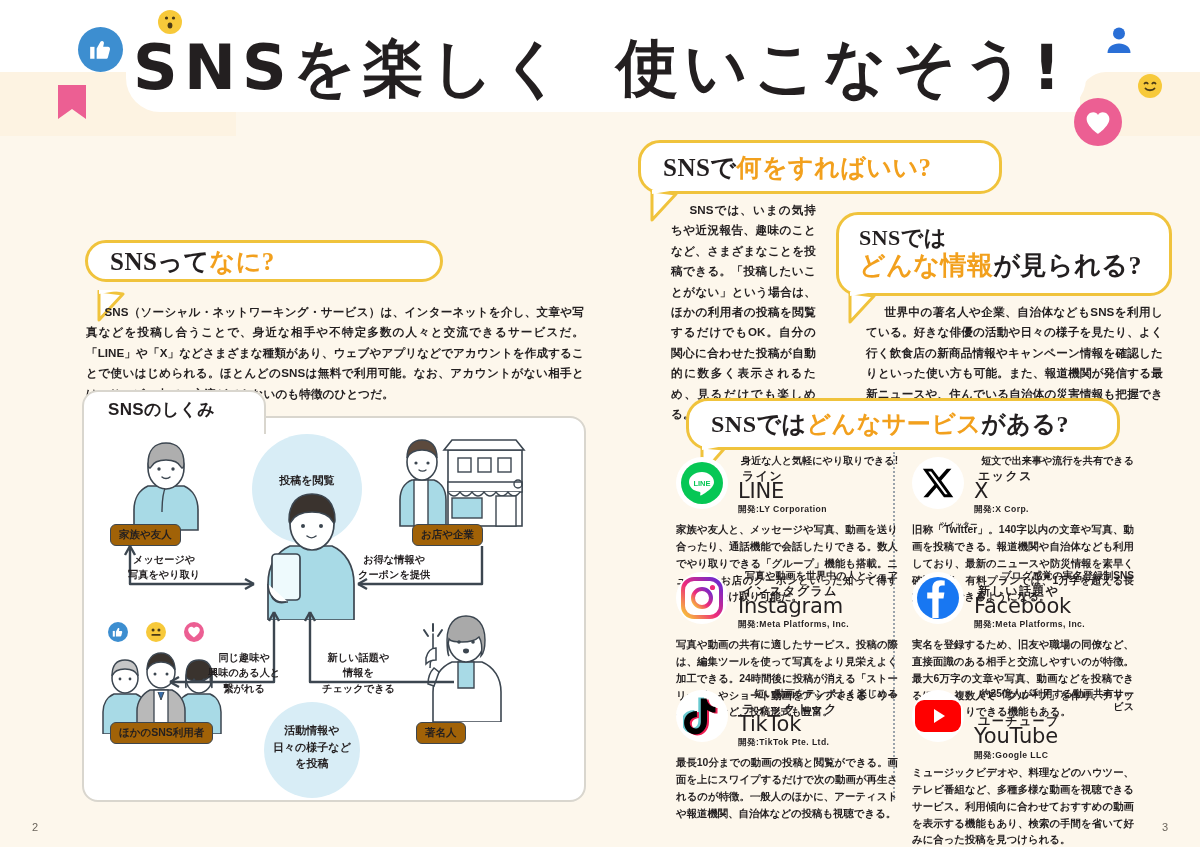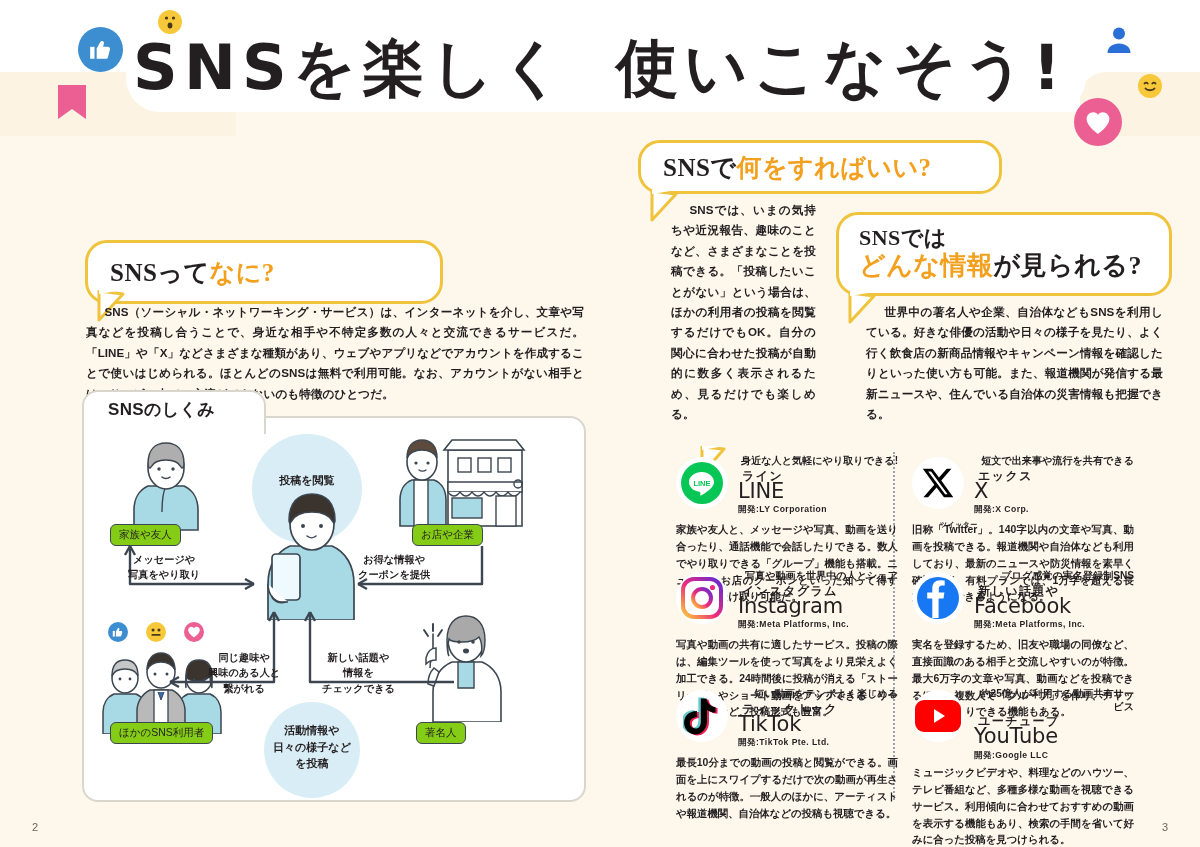--- a/index.html
+++ b/index.html
@@ -87,22 +87,22 @@
     position:absolute;left:82px;top:390px;width:180px;height:42px;
     background:#ffffff;border:2px solid #d9d6ce;border-bottom:none;
     border-top-left-radius:16px;border-top-right-radius:16px;
   }
   .diagram-tab-cover{position:absolute;left:86px;top:414px;width:172px;height:8px;background:#fff;}
   .diagram-title{
     position:absolute;left:108px;top:398px;font-size:17px;font-weight:600;
     letter-spacing:.02em;color:#231f20;
   }
   .node-label{
-    position:absolute;background:#84cc16;border:1.6px solid #3c4650;border-radius:6px;
-    font-size:10.5px;font-weight:400;padding:3px 8px;white-space:nowrap;color:#231f20;
+    position:absolute;background:#a16207;border:1.6px solid #3c4650;border-radius:6px;
+    font-size:10.5px;font-weight:700;padding:3px 8px;white-space:nowrap;color:#231f20;
   }
   .arrow-label{position:absolute;font-size:10.2px;font-weight:700;line-height:1.5;text-align:center;color:#231f20;white-space:nowrap;}
   .blue-circle{position:absolute;border-radius:50%;background:#d8edf6;}
   .circ-txt{position:absolute;font-size:11px;font-weight:700;line-height:1.5;text-align:center;color:#231f20;white-space:nowrap;}
 
   
   .svc{position:absolute;width:222px;}
   .svc .sv-head{position:relative;min-height:62px;padding-left:62px;box-sizing:border-box;}
   .svc .logo{position:absolute;left:0;top:2px;width:52px;height:52px;border-radius:50%;background:#fff;
              display:flex;align-items:center;justify-content:center;}
@@ -172,21 +172,21 @@
         <path d="M14.3 9.5c.9-1.1 2.3-1.1 3.2 0"></path>
       <path d="M7.5 14.5c1.6 2.3 7.4 2.3 9 0"></path>
       </svg>
   </div>
 
   <div class="title">
     <span>SNSを楽しく</span><span class="gap"></span><span>使いこなそう!</span>
   </div>
 
 
-  <div class="bubble" style="left:85px;top:240px;width:358px;height:64px;padding-left:22px;text-align:center;">
+  <div class="bubble" style="left:85px;top:240px;width:358px;height:42px;padding-left:22px;text-align:center;">
     <span class="btxt">
       <span>SNSって</span><span class="or">なに?</span>
     </span>
   </div>
   <svg style="position:absolute;left:97px;top:290px;" width="34" height="34" viewBox="0 0 34 34">
     <path d="M2 1 L2 30 L26 4 Z" fill="#ffffff" stroke="#f0c33c" stroke-width="3" stroke-linejoin="round"></path>
     <path d="M2 0 L26 0 L2 4 Z" fill="#ffffff"></path>
   </svg>
 
   <div class="body-txt" style="left:86px;top:302px;width:498px;">
@@ -381,20 +381,25 @@
     </span>
   </div>
   <svg style="position:absolute;left:848px;top:292px;" width="34" height="34" viewBox="0 0 34 34">
     <path d="M2 1 L2 30 L26 4 Z" fill="#ffffff" stroke="#f0c33c" stroke-width="3" stroke-linejoin="round"></path>
     <path d="M2 0 L26 0 L2 4 Z" fill="#ffffff"></path>
   </svg>
   <div class="body-txt" style="left:866px;top:302px;width:297px;">
     <p style="text-indent:1.6em;">世界中の著名人や企業、自治体などもSNSを利用している。好きな俳優の活動や日々の様子を見たり、よく行く飲食店の新商品情報やキャンペーン情報を確認したりといった使い方も可能。また、報道機関が発信する最新ニュースや、住んでいる自治体の災害情報も把握できる。</p>
   </div>
 
+  <div class="bubble" style="left:686px;top:398px;width:434px;height:52px;padding-left:22px;">
+    <span class="btxt" style="font-size:24px;">
+      <span>SNSでは</span><span class="or">どんなサービス</span><span>がある?</span>
+    </span>
+  </div>
   <svg style="position:absolute;left:700px;top:446px;" width="34" height="32" viewBox="0 0 34 32">
     <path d="M2 1 L2 28 L24 3 Z" fill="#ffffff" stroke="#f0c33c" stroke-width="3" stroke-linejoin="round"></path>
     <path d="M2 0 L24 0 L2 4 Z" fill="#ffffff"></path>
   </svg>
 
   <div class="dotted-div"></div>
 
   <div class="svc" style="left:676px;top:455px;">
     <div class="sv-head">
       <div class="logo">

